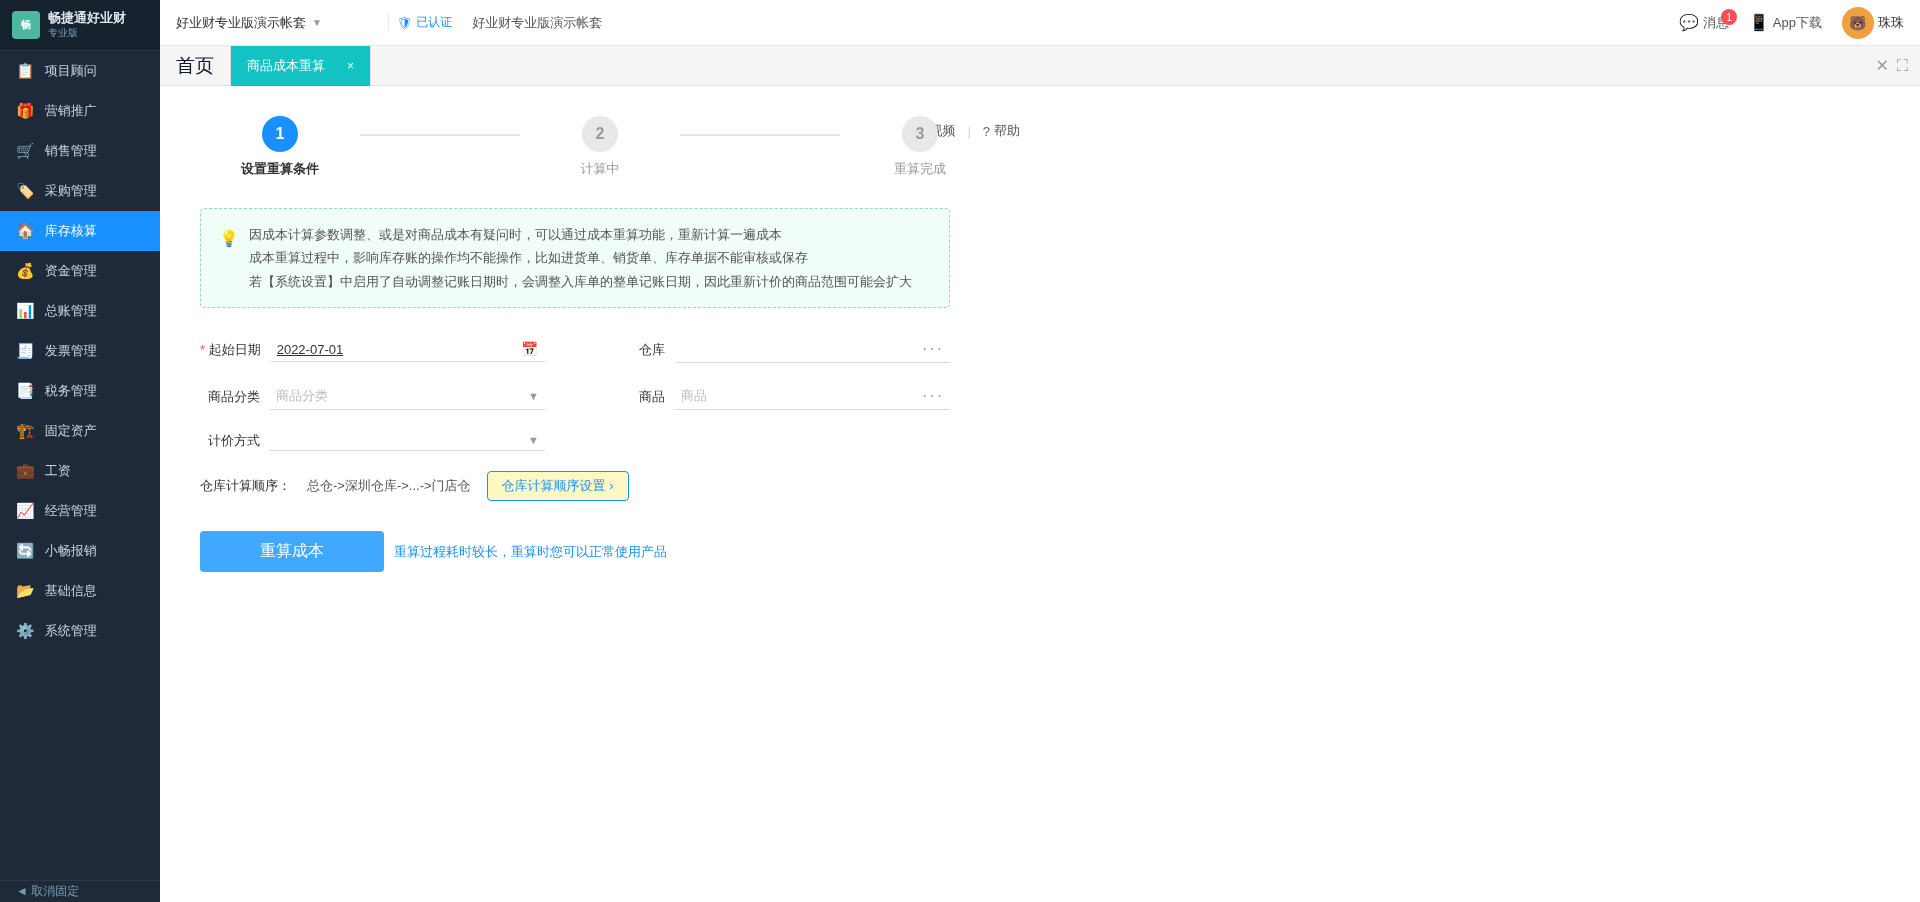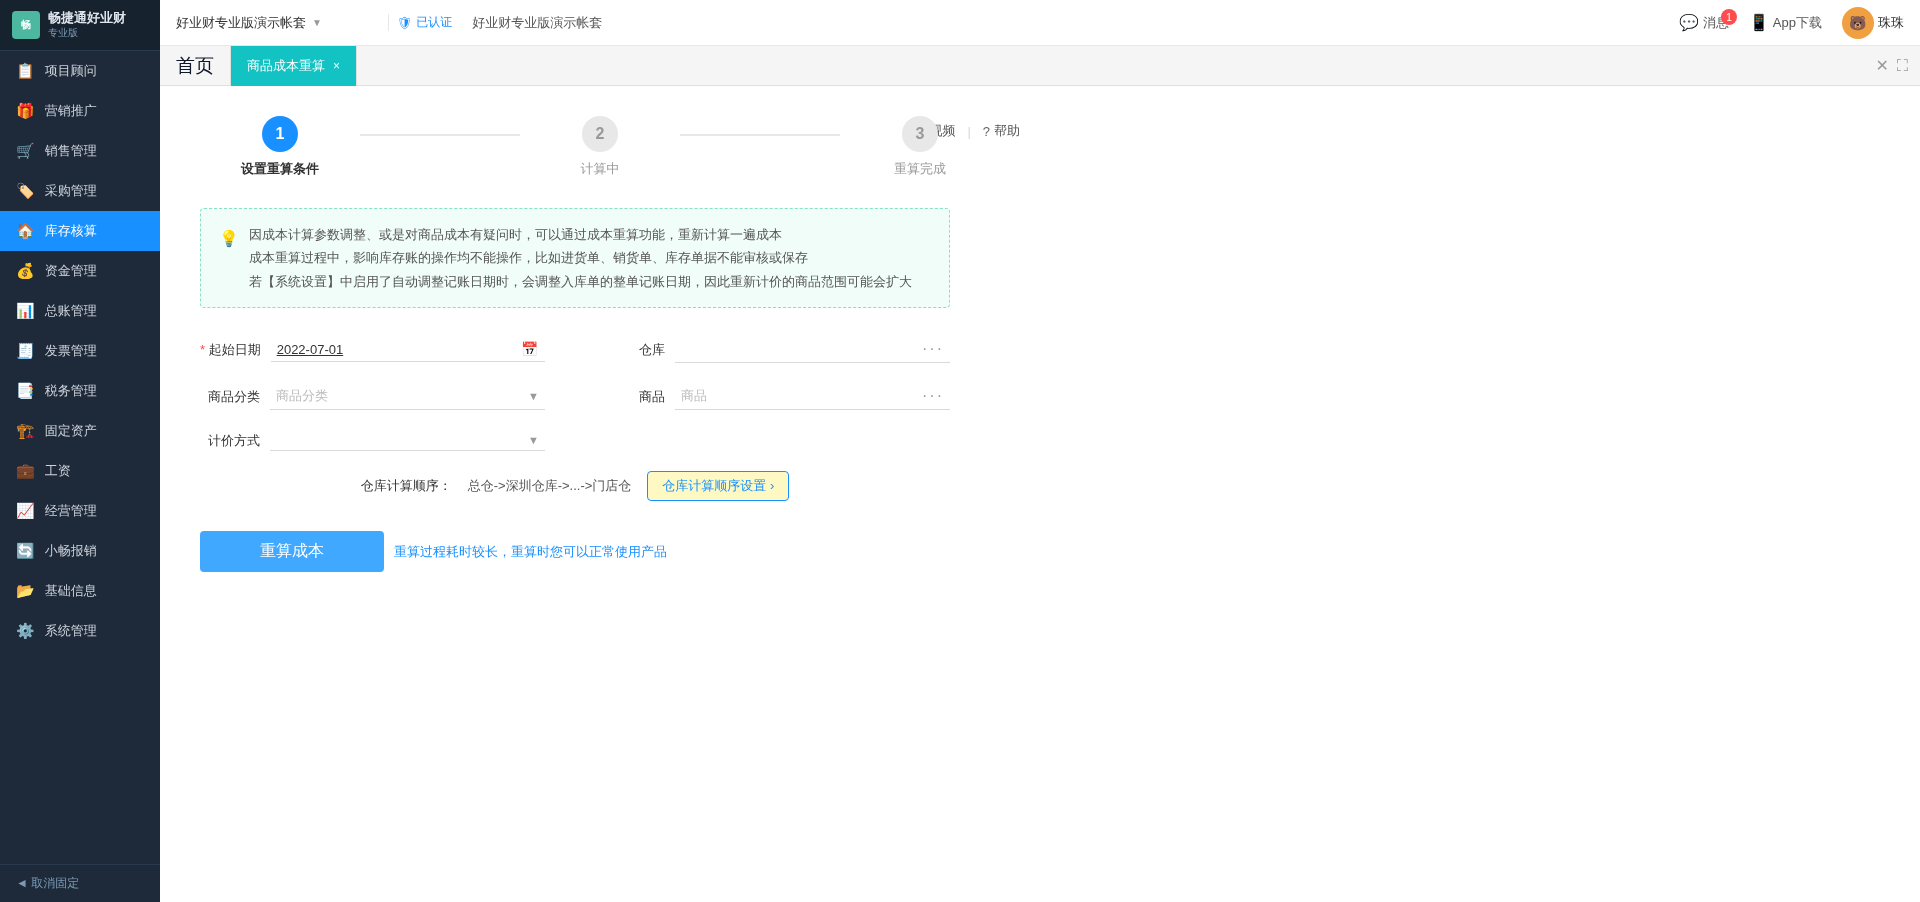--- a/index.html
+++ b/index.html
@@ -67,21 +67,21 @@
     .sidebar-item.active {
       background: #1890ff;
       color: white;
     }
     .sidebar-item .icon {
       font-size: 15px;
       min-width: 18px;
       text-align: center;
     }
     .sidebar-footer {
-      padding: 10px 16px;
+      padding: 2px 16px;
       border-top: 1px solid #2a3a4e;
       display: flex;
       align-items: center;
       gap: 6px;
       cursor: pointer;
       color: #7a9ab5;
       font-size: 12px;
     }
 
     
@@ -179,21 +179,21 @@
     .tab-item {
       height: 40px;
       display: flex;
       align-items: center;
       padding: 0 16px;
       cursor: pointer;
       font-size: 13px;
       color: #555;
       border-right: 1px solid #e0e0e0;
       background: #f5f5f5;
-      gap: 4px;
+      gap: 18px;
     }
     .tab-item.active {
       background: #13c2c2;
       color: white;
     }
     .tab-item.active .tab-close { color: white; }
     .tab-close {
       font-size: 12px;
       color: #999;
       margin-left: 4px;
@@ -335,21 +335,20 @@
     .form-select-placeholder { flex: 1; font-size: 13px; color: #bbb; }
     .form-chevron { color: #999; font-size: 11px; }
 
     
     .warehouse-row {
       display: flex;
       align-items: center;
       gap: 16px;
       margin-bottom: 30px;
       max-width: 750px;
-      justify-content: center;
     }
     .warehouse-btn {
       background: #fef9c3;
       border: 1px solid #1890ff;
       color: #1890ff;
       padding: 5px 14px;
       border-radius: 4px;
       cursor: pointer;
       font-size: 13px;
       display: flex;

